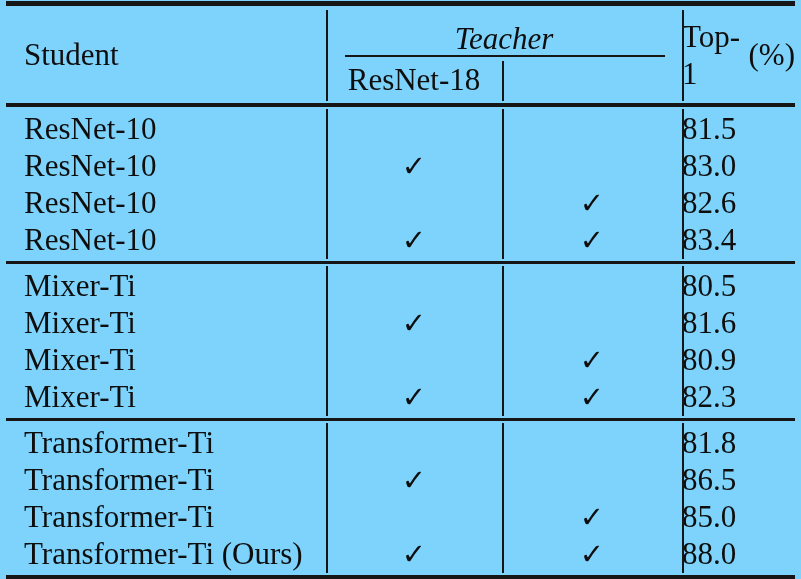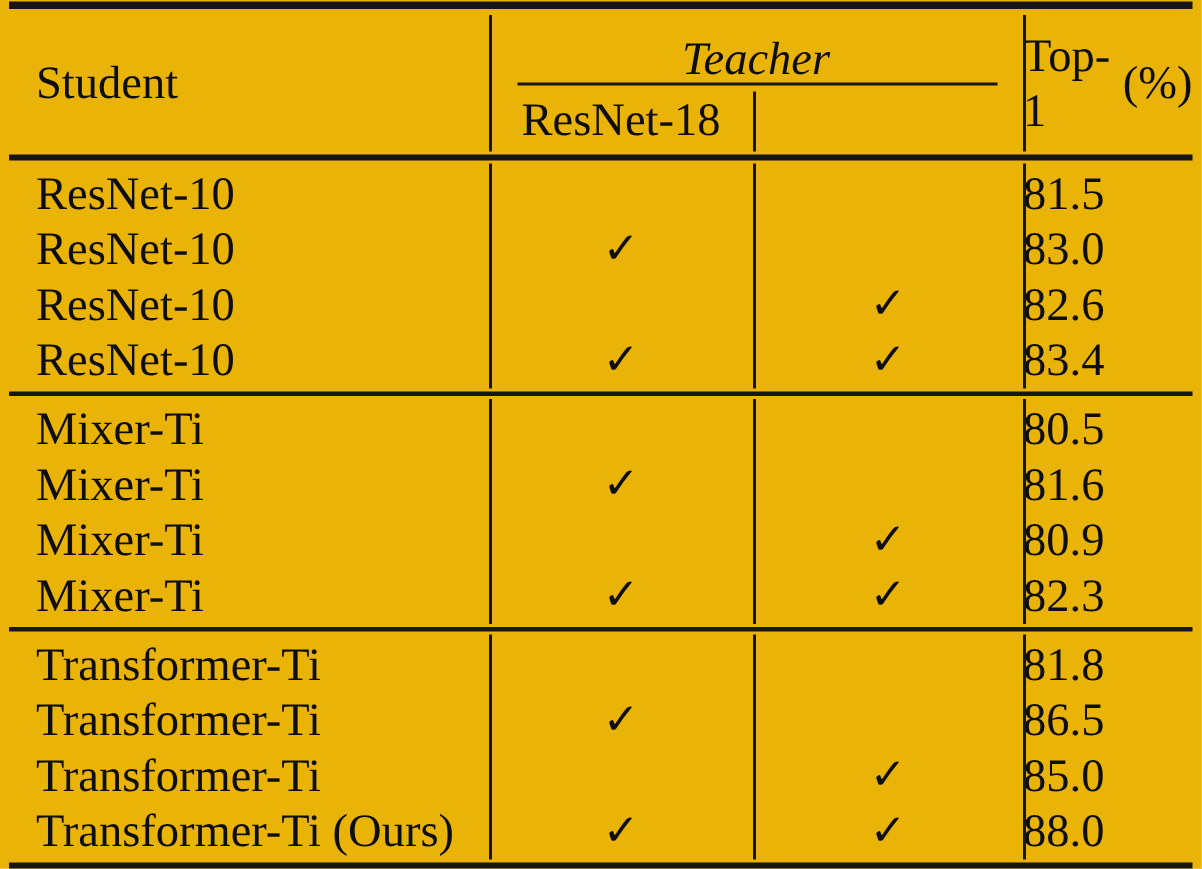--- a/index.html
+++ b/index.html
@@ -1,19 +1,19 @@
 <!DOCTYPE html>
 <html><head>
 <meta charset="utf-8">
 <style>
   html,body { margin:0; padding:0; }
   .page {
     position: relative;
     width: 801px; height: 579px;
-    background: #eab308;
+    background: #7dd3fc;
     font-family: "Liberation Serif", "DejaVu Serif", serif;
     color: #0e0e0e;
     overflow: hidden;
   }
   .tbl { position: absolute; left: 6px; top: 1px; width: 789px; }
 
   
   .rule { background: #161616; }
   .rule-top    { height: 5px; }
   .rule-hdr    { height: 4px; }

